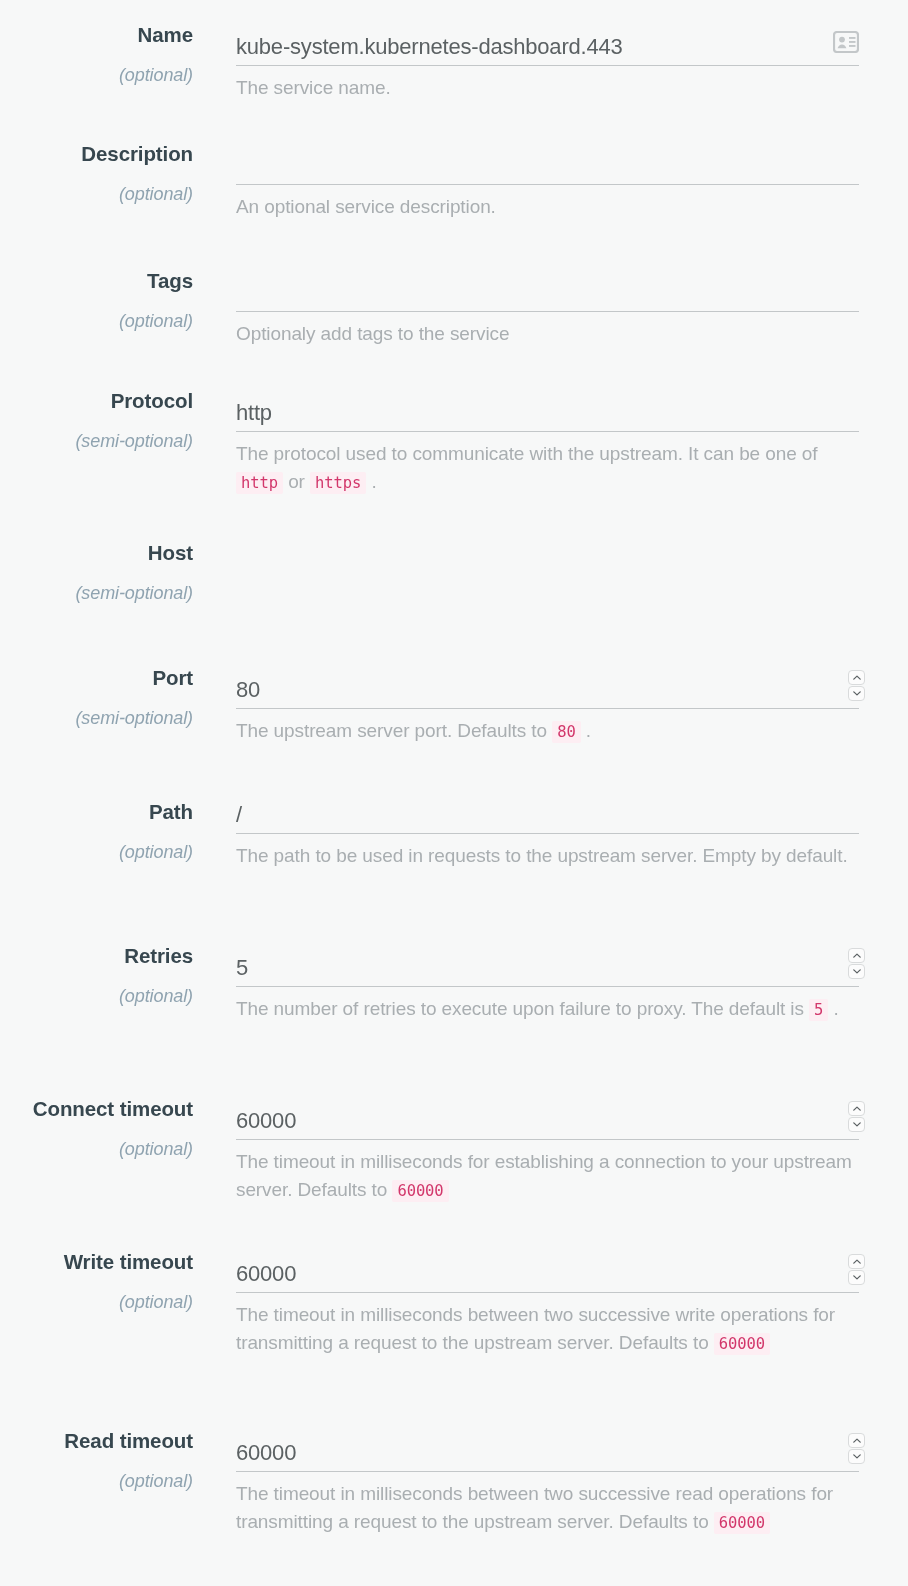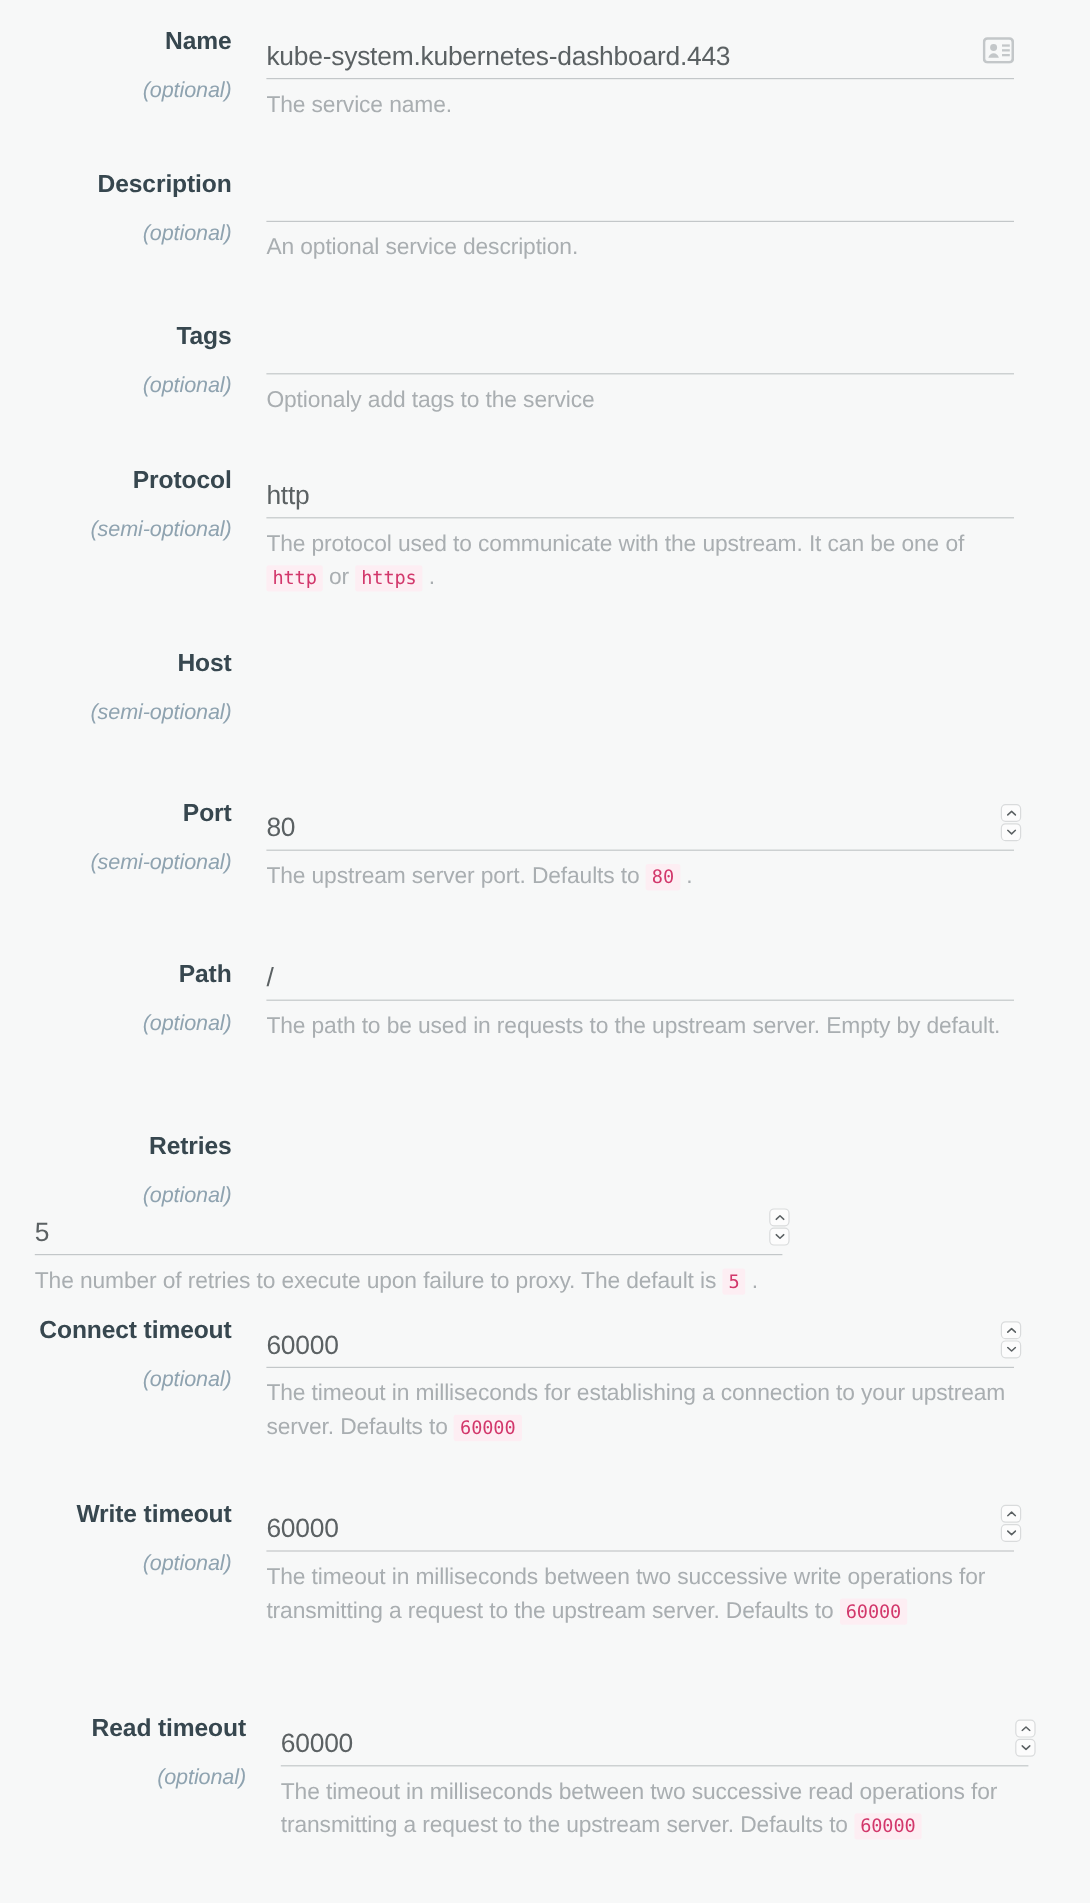--- a/index.html
+++ b/index.html
@@ -41,21 +41,21 @@
     display: block;
     font-size: 18px;
     font-style: italic;
     font-weight: 400;
     color: #8fa3b0;
     line-height: 1.0;
     margin-top: 20px;
     letter-spacing: -0.1px;
   }
   .input-col {
-    margin-left: 29px;
+    margin-left: 43px;
     width: 623px;
     position: relative;
   }
   .input-line {
     position: relative;
     height: 40px;
     border-bottom: 1.5px solid #c3c7c9;
     display: flex;
     align-items: flex-end;
   }
@@ -212,21 +212,21 @@
         <span class="label-main">Path</span>
         <span class="label-sub">(optional)</span>
       </div>
       <div class="input-col">
         <div class="input-line">
           <div class="input-value">/</div>
         </div>
         <div class="hint"><span>The path to be used in requests to the upstream server. Empty by default.</span></div>
       </div>
     </div>
-    <div class="field" style="position: absolute; top: 946px; left: 0px; flex-direction: column;">
+    <div class="field" style="position: absolute; top: 946px; left: 0px;">
       <div class="label-col">
         <span class="label-main">Retries</span>
         <span class="label-sub">(optional)</span>
       </div>
       <div class="input-col">
         <div class="input-line">
           <div class="input-value">5</div>
           <div class="spinner">
             <div class="spinner-btn">
               <svg viewBox="0 0 10 6" width="8" height="5">
@@ -284,21 +284,21 @@
             <div class="spinner-btn">
               <svg viewBox="0 0 10 6" width="8" height="5">
                 <path d="M1 1 L5 4.7 L9 1" fill="none" stroke="#5b6163" stroke-width="1.6" stroke-linecap="round" stroke-linejoin="round"></path>
               </svg>
             </div>
           </div>
         </div>
         <div class="hint"><span>The timeout in milliseconds between two successive write operations for transmitting a request to the upstream server. Defaults to</span> <span class="code">60000</span></div>
       </div>
     </div>
-    <div class="field" style="position: absolute; top: 1431px; left: 12px;">
+    <div class="field" style="position: absolute; top: 1431px; left: 0px;">
       <div class="label-col">
         <span class="label-main">Read timeout</span>
         <span class="label-sub">(optional)</span>
       </div>
       <div class="input-col">
         <div class="input-line">
           <div class="input-value">60000</div>
           <div class="spinner">
             <div class="spinner-btn">
               <svg viewBox="0 0 10 6" width="8" height="5">

